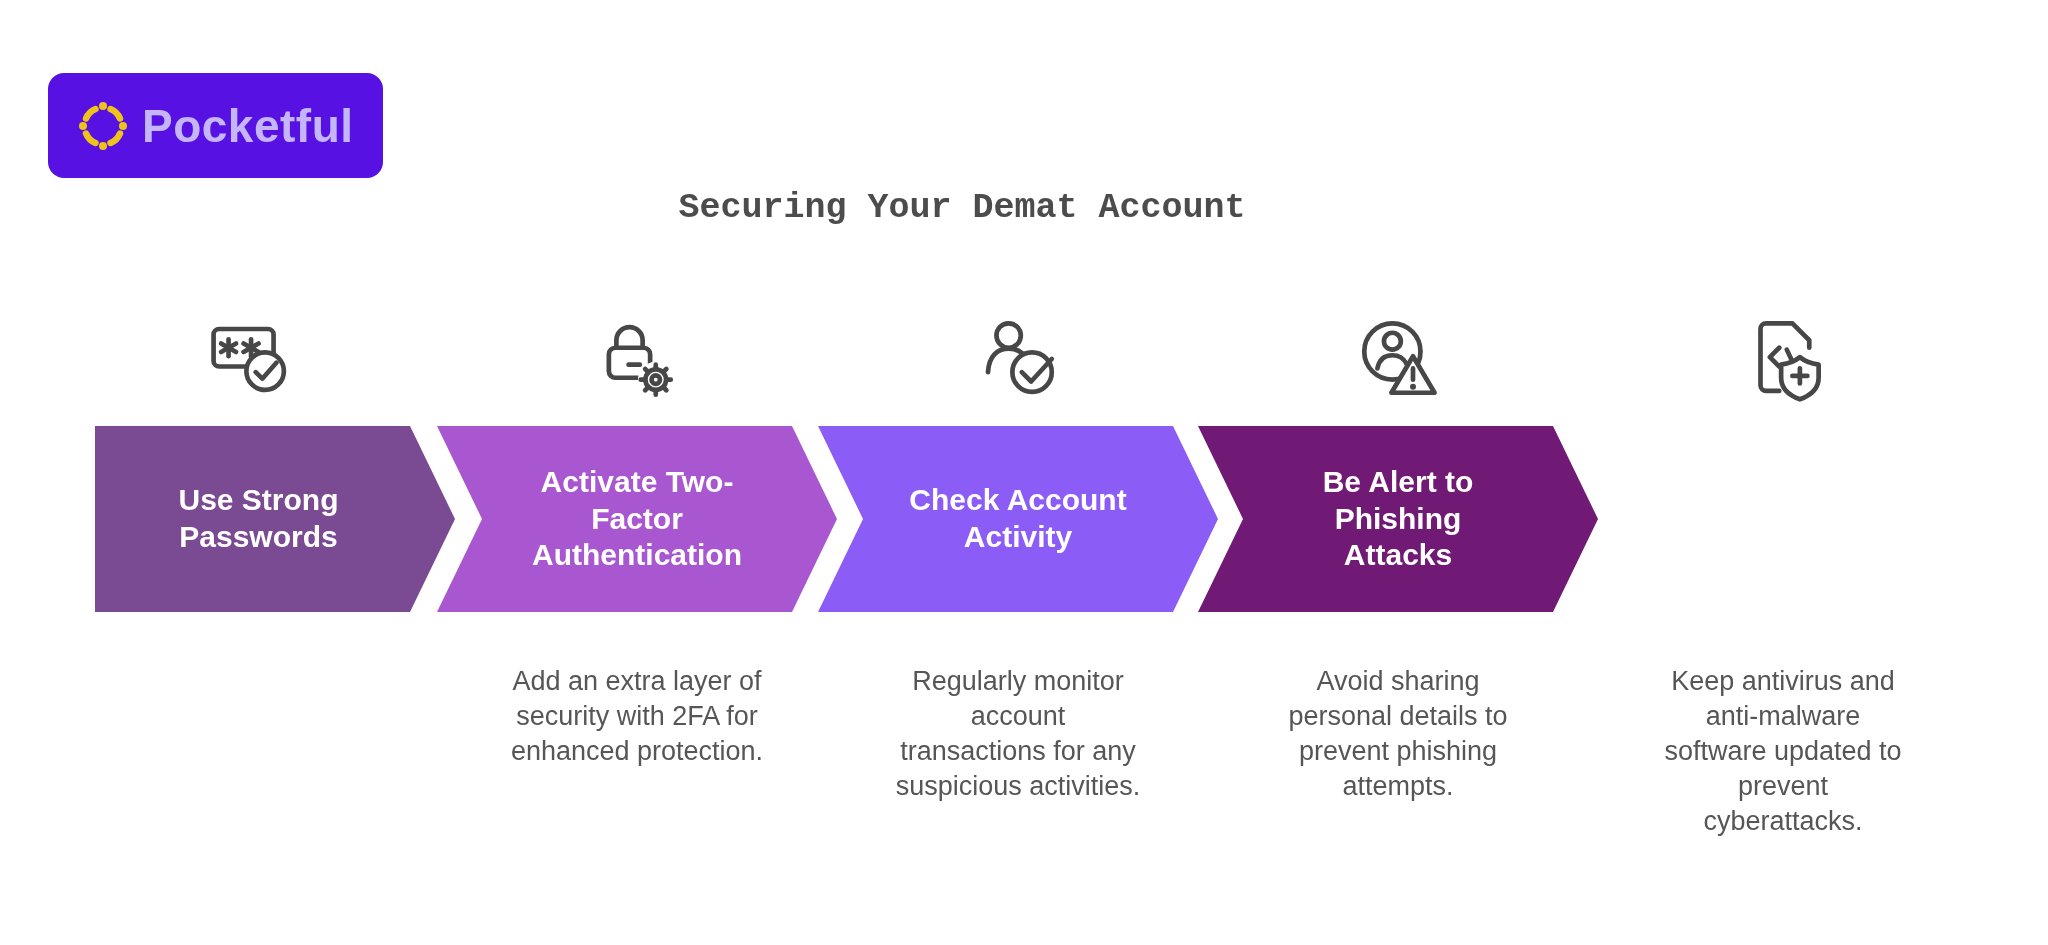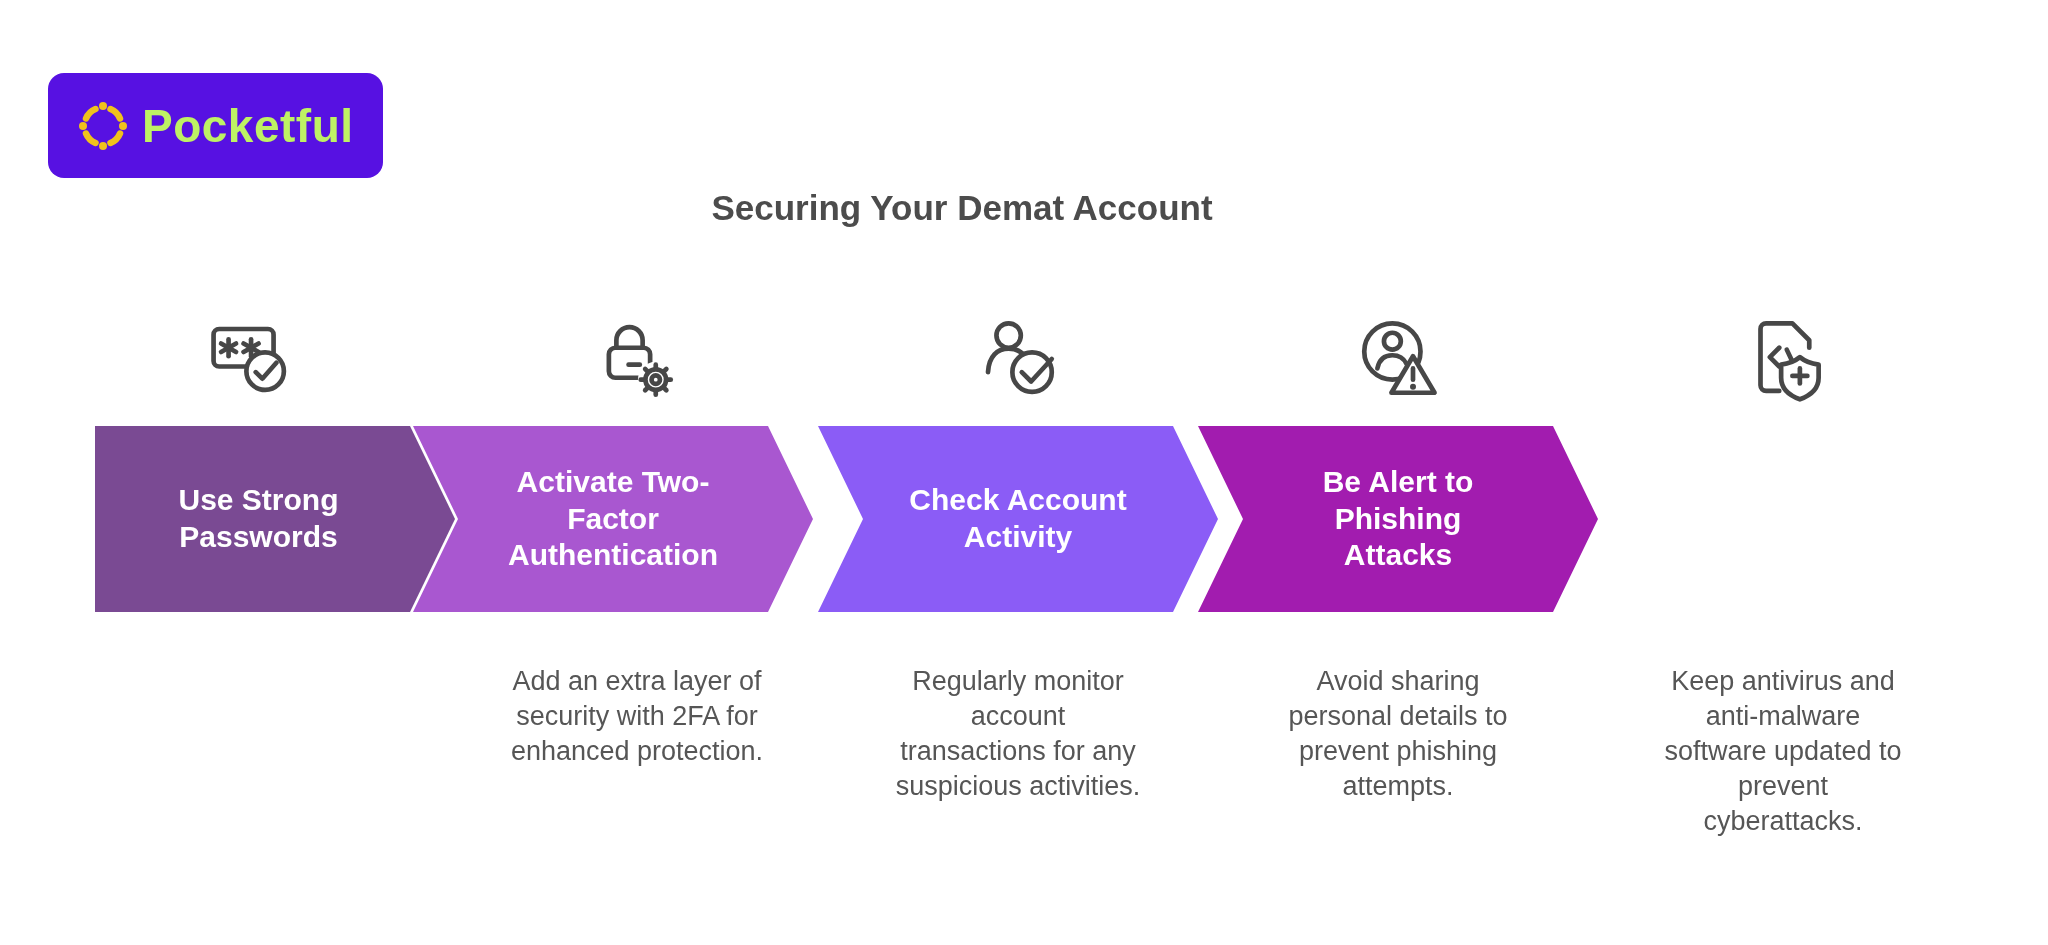--- a/index.html
+++ b/index.html
@@ -5,26 +5,26 @@
   * { margin:0; padding:0; box-sizing:border-box; }
   html,body { width:2048px; height:945px; background:#ffffff; font-family:"Liberation Sans", sans-serif; }
   .canvas { position:relative; width:2048px; height:945px; background:#ffffff; overflow:hidden; }
 
   
   .logo {
     position:absolute; left:48px; top:73px; width:335px; height:105px;
     border-radius:16px; display:flex; align-items:center; padding-left:30px;
   }
   .logo-icon { width:50px; height:50px; flex:0 0 auto; }
-  .logo-text { color:#bef264; font-weight:700; font-size:46px; letter-spacing:0.5px; margin-left:14px; }
+  .logo-text { color:#c4b5fd; font-weight:700; font-size:46px; letter-spacing:0.5px; margin-left:14px; }
 
   
   .title {
     position:absolute; left:0; top:188px; width:1924px; text-align:center;
-    font-size:35px; font-weight:700; color:#4c4c4c;
+    font-size:35px; font-weight:700; color:#4c4c4c;font-family:Liberation Mono, monospace;
   }
 
   
   .step-icon { position:absolute; top:314px; width:90px; height:90px; }
   .step-icon svg { width:90px; height:90px; display:block; }
 
   
   .chev {
     position:absolute; top:426px; height:186px;
     display:flex; align-items:center; justify-content:center;
@@ -135,30 +135,30 @@
       <path class="ic ic-fill-white" d="M66,46 c6,5 13,7 20,8 v14 c0,12 -9,19 -20,23 c-11,-4 -20,-11 -20,-23 V54 c7,-1 14,-3 20,-8 Z"></path>
       <line class="ic" x1="58" y1="66" x2="74" y2="66"></line>
       <line class="ic" x1="66" y1="58" x2="66" y2="74"></line>
     </svg>
   </div>
 
   <div class="chev chev-first" style="left: 95px; background-color: rgb(122, 74, 147); padding-left: 12px;">
     <div class="chev-label">Use Strong
 Passwords</div>
   </div>
-  <div class="chev chev-mid" style="left: 413px; background-color: rgb(169, 87, 208); align-items: center;">
+  <div class="chev chev-mid" style="left: 437px; background-color: rgb(169, 87, 208); align-items: center;">
     <div class="chev-label">Activate Two-
 Factor
 Authentication</div>
   </div>
   <div class="chev chev-mid" style="left: 818px; background-color: #8b5cf6;">
     <div class="chev-label">Check Account
 Activity</div>
   </div>
-  <div class="chev chev-mid" style="left: 1198px; background-color: #a21caf;">
+  <div class="chev chev-mid" style="left: 1198px; background-color: #701a75;">
     <div class="chev-label">Be Alert to
 Phishing
 Attacks</div>
   </div>
 
   <div class="desc" style="left:467px;">Add an extra layer of
 security with 2FA for
 enhanced protection.</div>
   <div class="desc" style="left:848px;">Regularly monitor
 account

